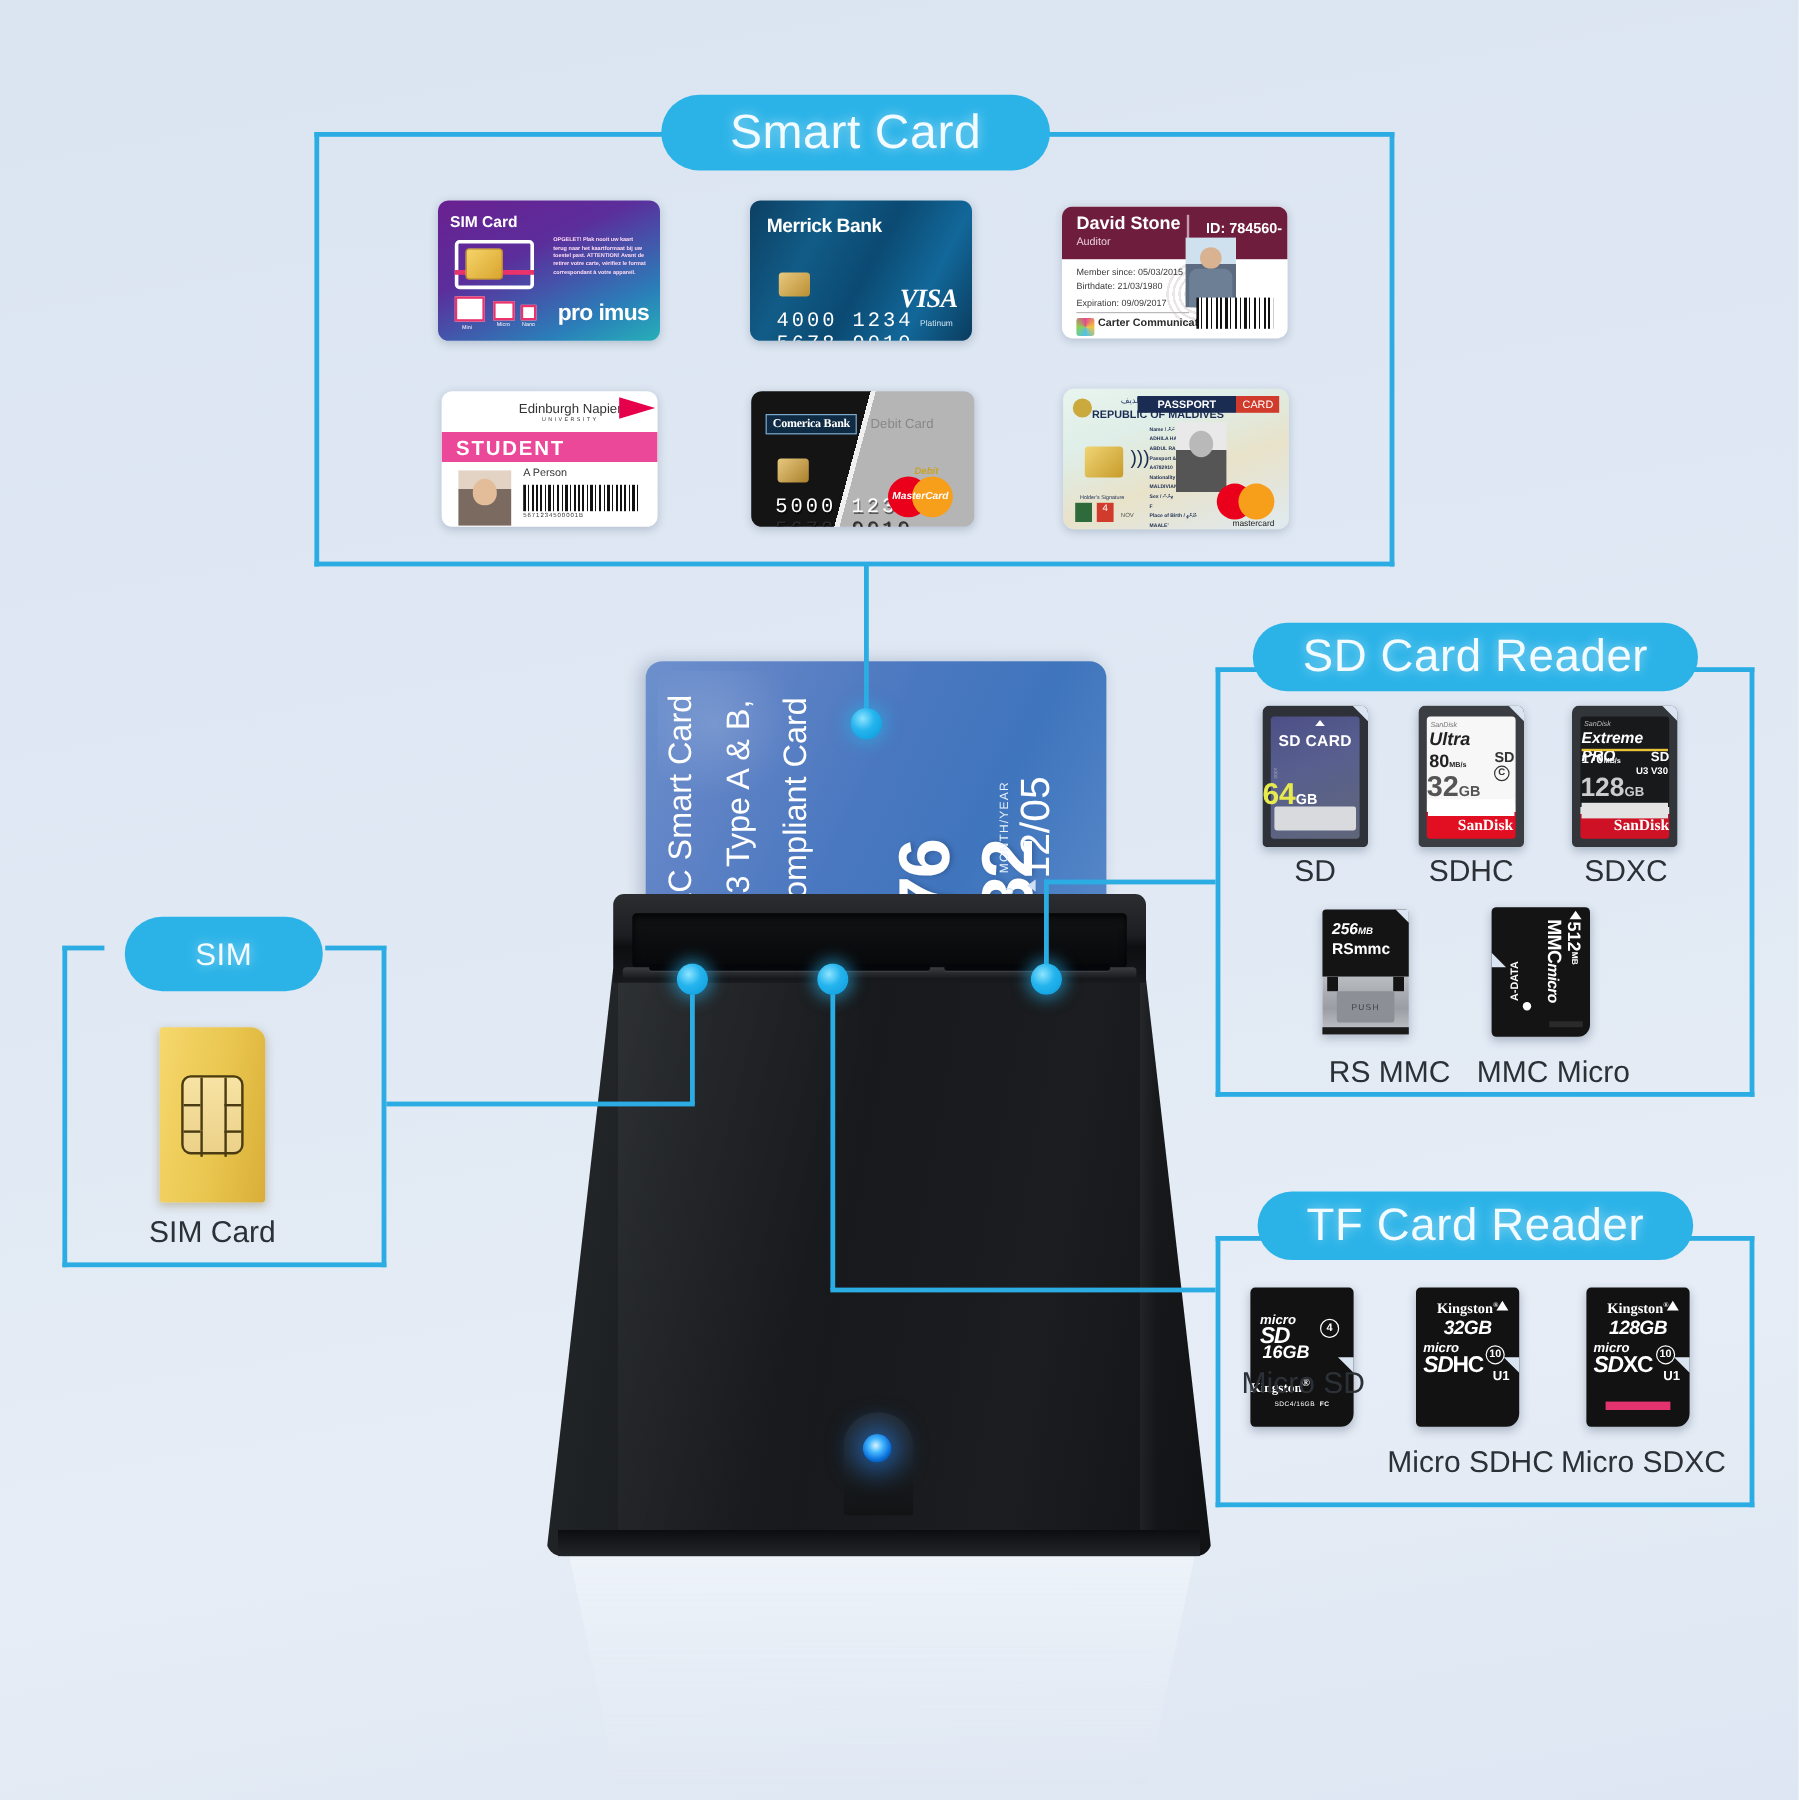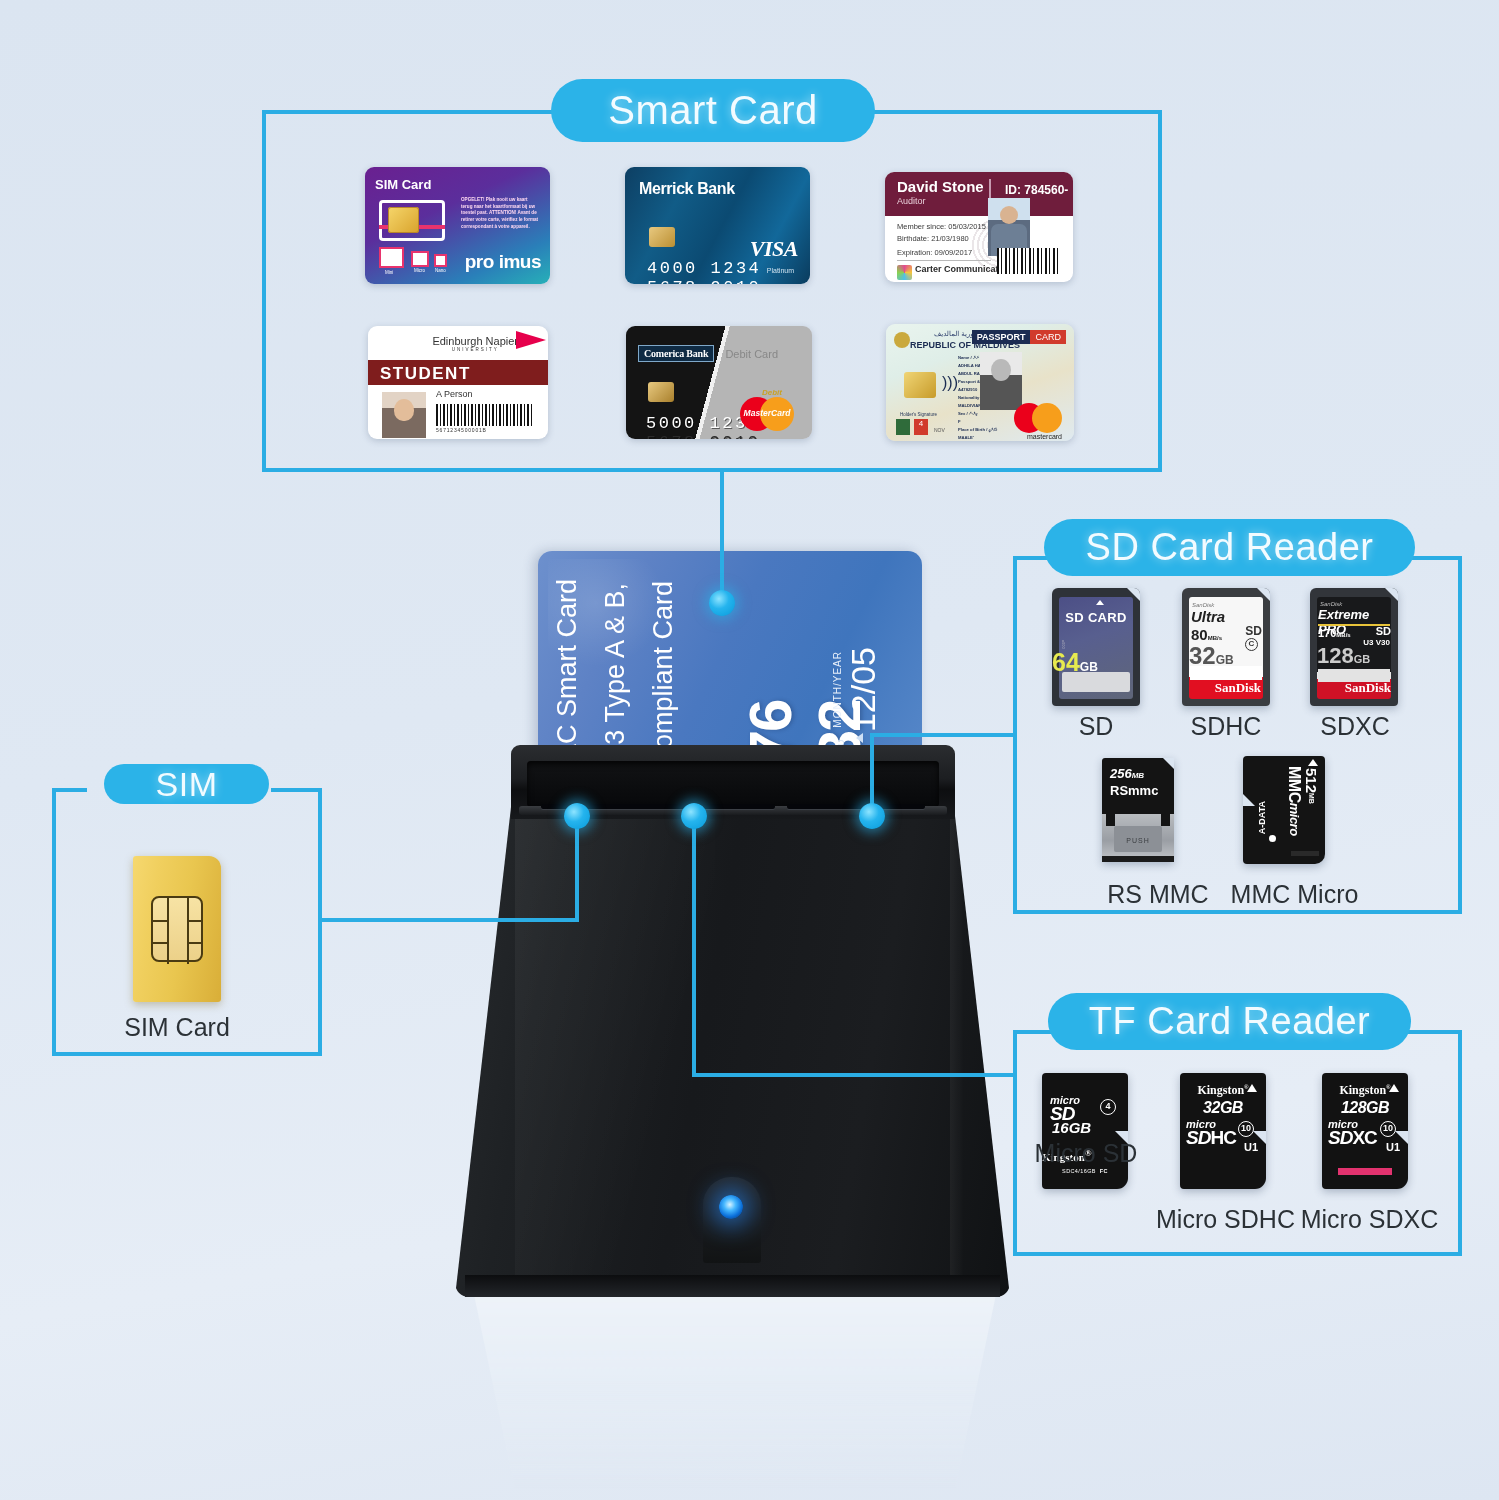--- a/index.html
+++ b/index.html
@@ -108,21 +108,21 @@
         background: repeating-linear-gradient(90deg,#111 0 2px,#fff 2px 4px,#111 4px 5px,#fff 5px 8px); }
   .idcard .seal { position:absolute; left:86px; top:45px; width:56px; height:56px;
         border-radius:50%; background: repeating-radial-gradient(circle, rgba(160,140,150,.22) 0 2px, transparent 2px 5px); }
 
   
   .student { background:#fff; }
   .student .uni { position:absolute; right:30px; top:9px; color:#333; font-size:11px; }
   .student .uni small { display:block; font-size:4.5px; letter-spacing:2px; text-align:center; }
   .student .arrow { position:absolute; right:2px; top:5px; width:0; height:0;
         border-left:30px solid #e6004c; border-top:9px solid transparent; border-bottom:9px solid transparent; }
-  .student .band { position:absolute; left:0; top:34px; width:100%; height:25px; background:#7f1d1d; }
+  .student .band { position:absolute; left:0; top:34px; width:100%; height:25px; background:#ec4899; }
   .student .band span { position:absolute; left:12px; top:4px; color:#fff; font-size:17px;
         font-weight:bold; letter-spacing:1.5px; }
   .student .photo { position:absolute; left:14px; top:66px; width:44px; height:46px;
         background: linear-gradient(#e2d3c5 0 34%, #7b6a60 34% 100%); }
   .student .photo::before { content:""; position:absolute; left:12px; top:7px; width:20px; height:22px;
         border-radius:50% 50% 45% 45%; background:#e3bd9a; }
   .student .pn { position:absolute; left:68px; top:63px; color:#333; font-size:9px; }
   .student .bars { position:absolute; left:68px; top:78px; width:96px; height:22px;
         background: repeating-linear-gradient(90deg,#111 0 2px,#fff 2px 4px,#111 4px 5px,#fff 5px 7px); }
   .student .bn { position:absolute; left:68px; top:101px; color:#333; font-size:5px; letter-spacing:.8px; }
@@ -149,21 +149,21 @@
   .comerica .mc .txt { position:absolute; left:0; top:11px; width:54px; text-align:center;
         color:#fff; font-size:8.5px; font-weight:bold; font-style:italic; z-index:3; }
 
   
   .mald { background: linear-gradient(160deg,#e9f4ee 0%,#dfeee8 30%,#e8e2c9 60%,#dfeaf0 100%); }
   .mald .ar { position:absolute; left:48px; top:6px; color:#2b3d6b; font-size:7px; }
   .mald .rep { position:absolute; left:24px; top:16px; color:#1b2c52; font-size:9px; font-weight:bold; }
   .mald .seal { position:absolute; left:8px; top:8px; width:16px; height:16px;
         background:#caa93d; border-radius:50%; }
   .mald .pp { position:absolute; right:8px; top:6px; display:flex; }
-  .mald .pp b { background:#1b2c52; color:#fff; font-size:9px; padding:2px 5px; }
+  .mald .pp b { background:#1b2c52; color:#fff; font-size:9px; padding:2px 17px; }
   .mald .pp i { background:#d13b2c; color:#fff; font-size:9px; padding:2px 5px; font-style:normal; }
   .mald .chip { position:absolute; left:18px; top:48px; width:32px; height:26px;
         background: linear-gradient(135deg,#f0d575,#c79b2a); border-radius:3px; }
   .mald .nfc { position:absolute; left:56px; top:50px; color:#1b2c52; font-size:16px; }
   .mald .fields { position:absolute; left:72px; top:30px; color:#1b2c52; font-size:4.2px;
         line-height:1.9; font-weight:bold; width:62px; }
   .mald .photo { position:absolute; right:52px; top:28px; width:42px; height:58px;
         background: linear-gradient(#e9e9e9 0 40%, #555 40% 100%); filter: grayscale(1); }
   .mald .photo::before { content:""; position:absolute; left:11px; top:7px; width:20px; height:22px;
         border-radius:50%; background:#b9b9b9; }
@@ -493,21 +493,21 @@
     <div class="mc">
         <div class="c1"></div>
         <div class="c2"></div>
       </div>
     <div class="mct">mastercard</div>
   </div>
 
   <div class="frame" style="left:52px; top:788px; width:270px; height:268px; border-top-color:transparent;"></div>
   <div class="conn" style="left:52px; top:788px; width:35px; height:4px;"></div>
   <div class="conn" style="left:271px; top:788px; width:51px; height:4px;"></div>
-  <div class="pill" style="left:104px; top:764px; width:165px; height:40px; font-size:34px;">
+  <div class="pill" style="left:104px; top:764px; width:165px; height:62px; font-size:26px;">
     <span>SIM</span>
   </div>
 
   <div style="position:absolute; left:133px; top:856px; width:88px; height:146px;
               background: linear-gradient(100deg,#f6d86f 0%,#f0cf5e 25%,#e9c64f 55%,#d9ae38 100%);
               border-radius: 3px 12px 3px 3px;
               box-shadow: 0 3px 8px rgba(120,100,40,.35);">
     <div style="position:absolute; left:18px; top:40px; width:52px; height:66px;
                 border:2px solid #4a3b12; border-radius:8px;
                 background: linear-gradient(#f7e3a4,#ecd189);">

